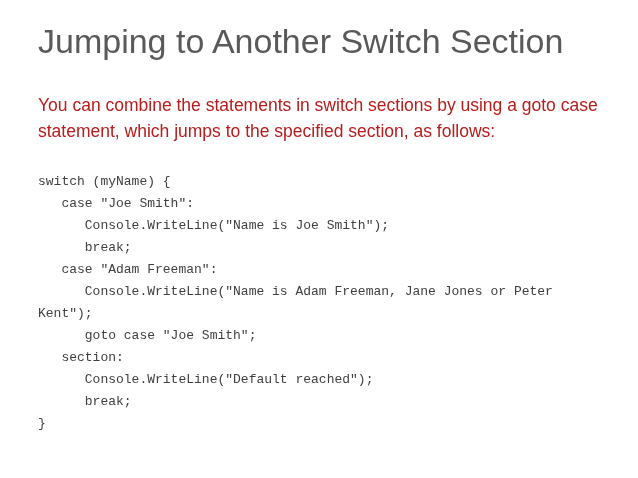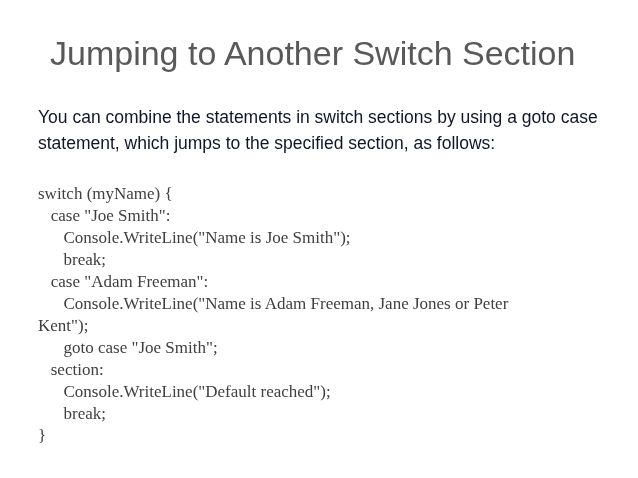--- a/index.html
+++ b/index.html
@@ -10,42 +10,42 @@
   .slide {
     position: relative;
     width: 638px;
     height: 478px;
     background: #ffffff;
     overflow: hidden;
     box-sizing: border-box;
     padding: 20px 38px 0 38px;
   }
   .slide-title {
-    margin: 12px;
+    margin: 0;
     font-family: "Liberation Sans", sans-serif;
     font-weight: 400;
     font-size: 34px;
     line-height: 42px;
     color: #595959;
     letter-spacing: 0px;
     white-space: nowrap;
   }
   .slide-body {
     margin: 30px 0 5px 0;
     max-width: 565px;
     font-family: "Liberation Sans", sans-serif;
     font-weight: 400;
     font-size: 17.5px;
     line-height: 26px;
-    color: #0f172a;
+    color: #b91c1c;
   }
   .code-block {
     margin-top: 27px;
-    font-family: Liberation Serif, serif;
-    font-size: 17px;
+    font-family: Liberation Mono, monospace;
+    font-size: 13px;
     line-height: 22px;
     color: #3f3f3f;
   }
   .code-line {
     white-space: pre;
     height: 22px;
   }
 </style>
 </head>
 <body>

